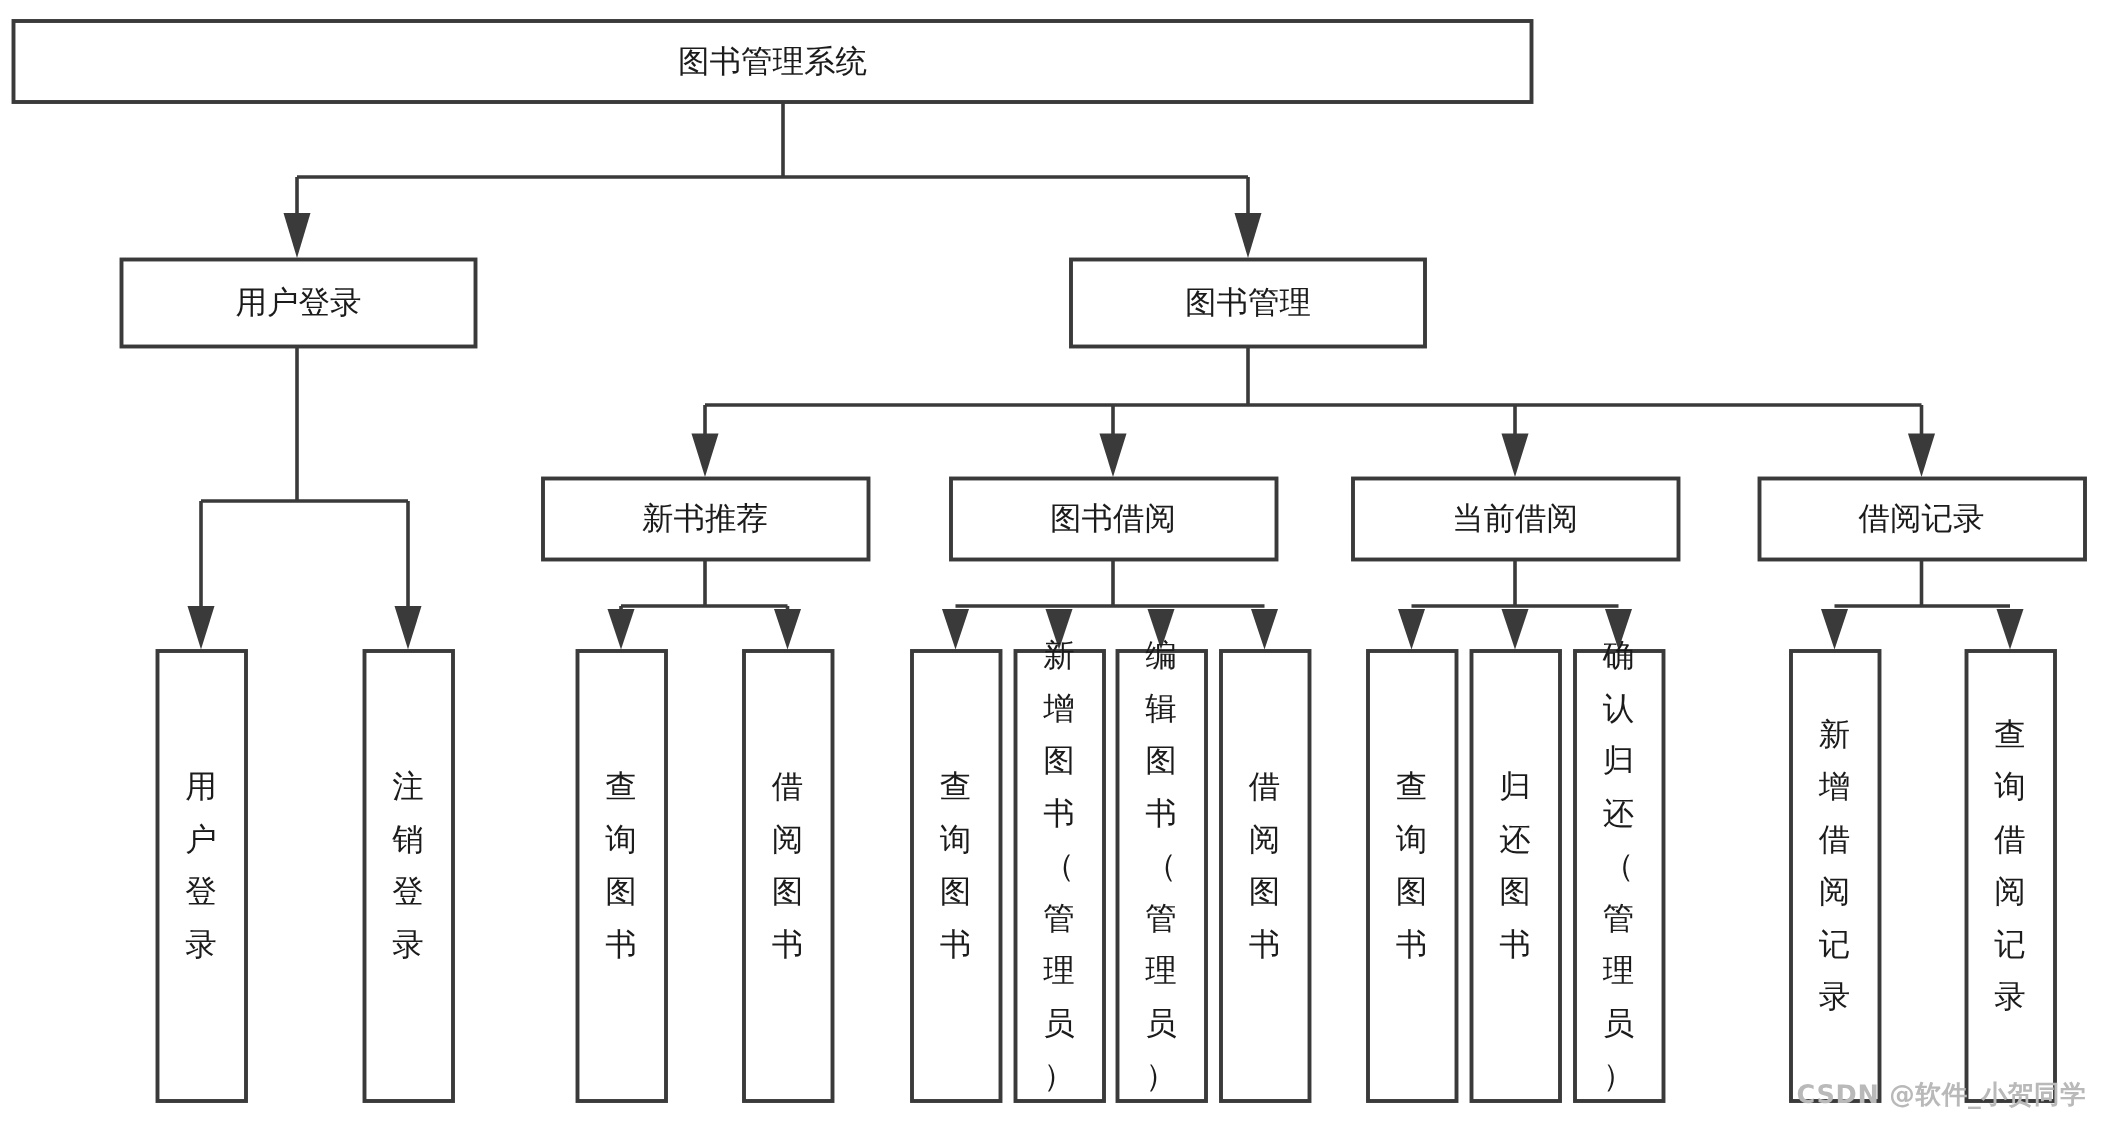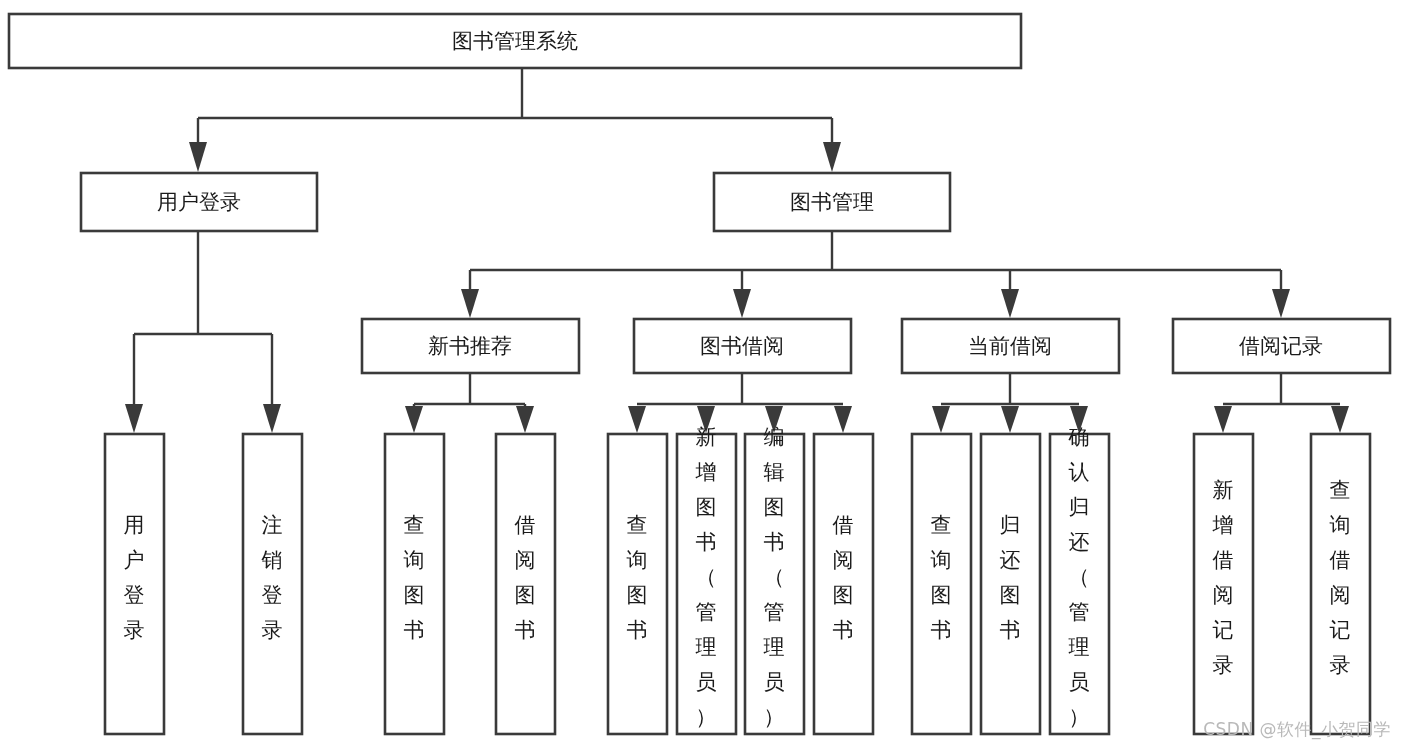--- a/index.html
+++ b/index.html
@@ -58,20 +58,21 @@
   .watermark {
     position: absolute;
     right: 14px;
     bottom: 6px;
     font-family: "DejaVu Sans", "Liberation Sans", sans-serif;
     font-size: 17px;
     color: #b9b9b9;
     letter-spacing: 0.5px;
     white-space: nowrap;
     pointer-events: none;
+    font-weight: bold;
   }
 </style>
 </head>
 <body>
 
 <div id="diagram-root">
 
   <svg class="diagram" viewBox="0 0 1405 747" xmlns="http://www.w3.org/2000/svg">
 
     <g>

